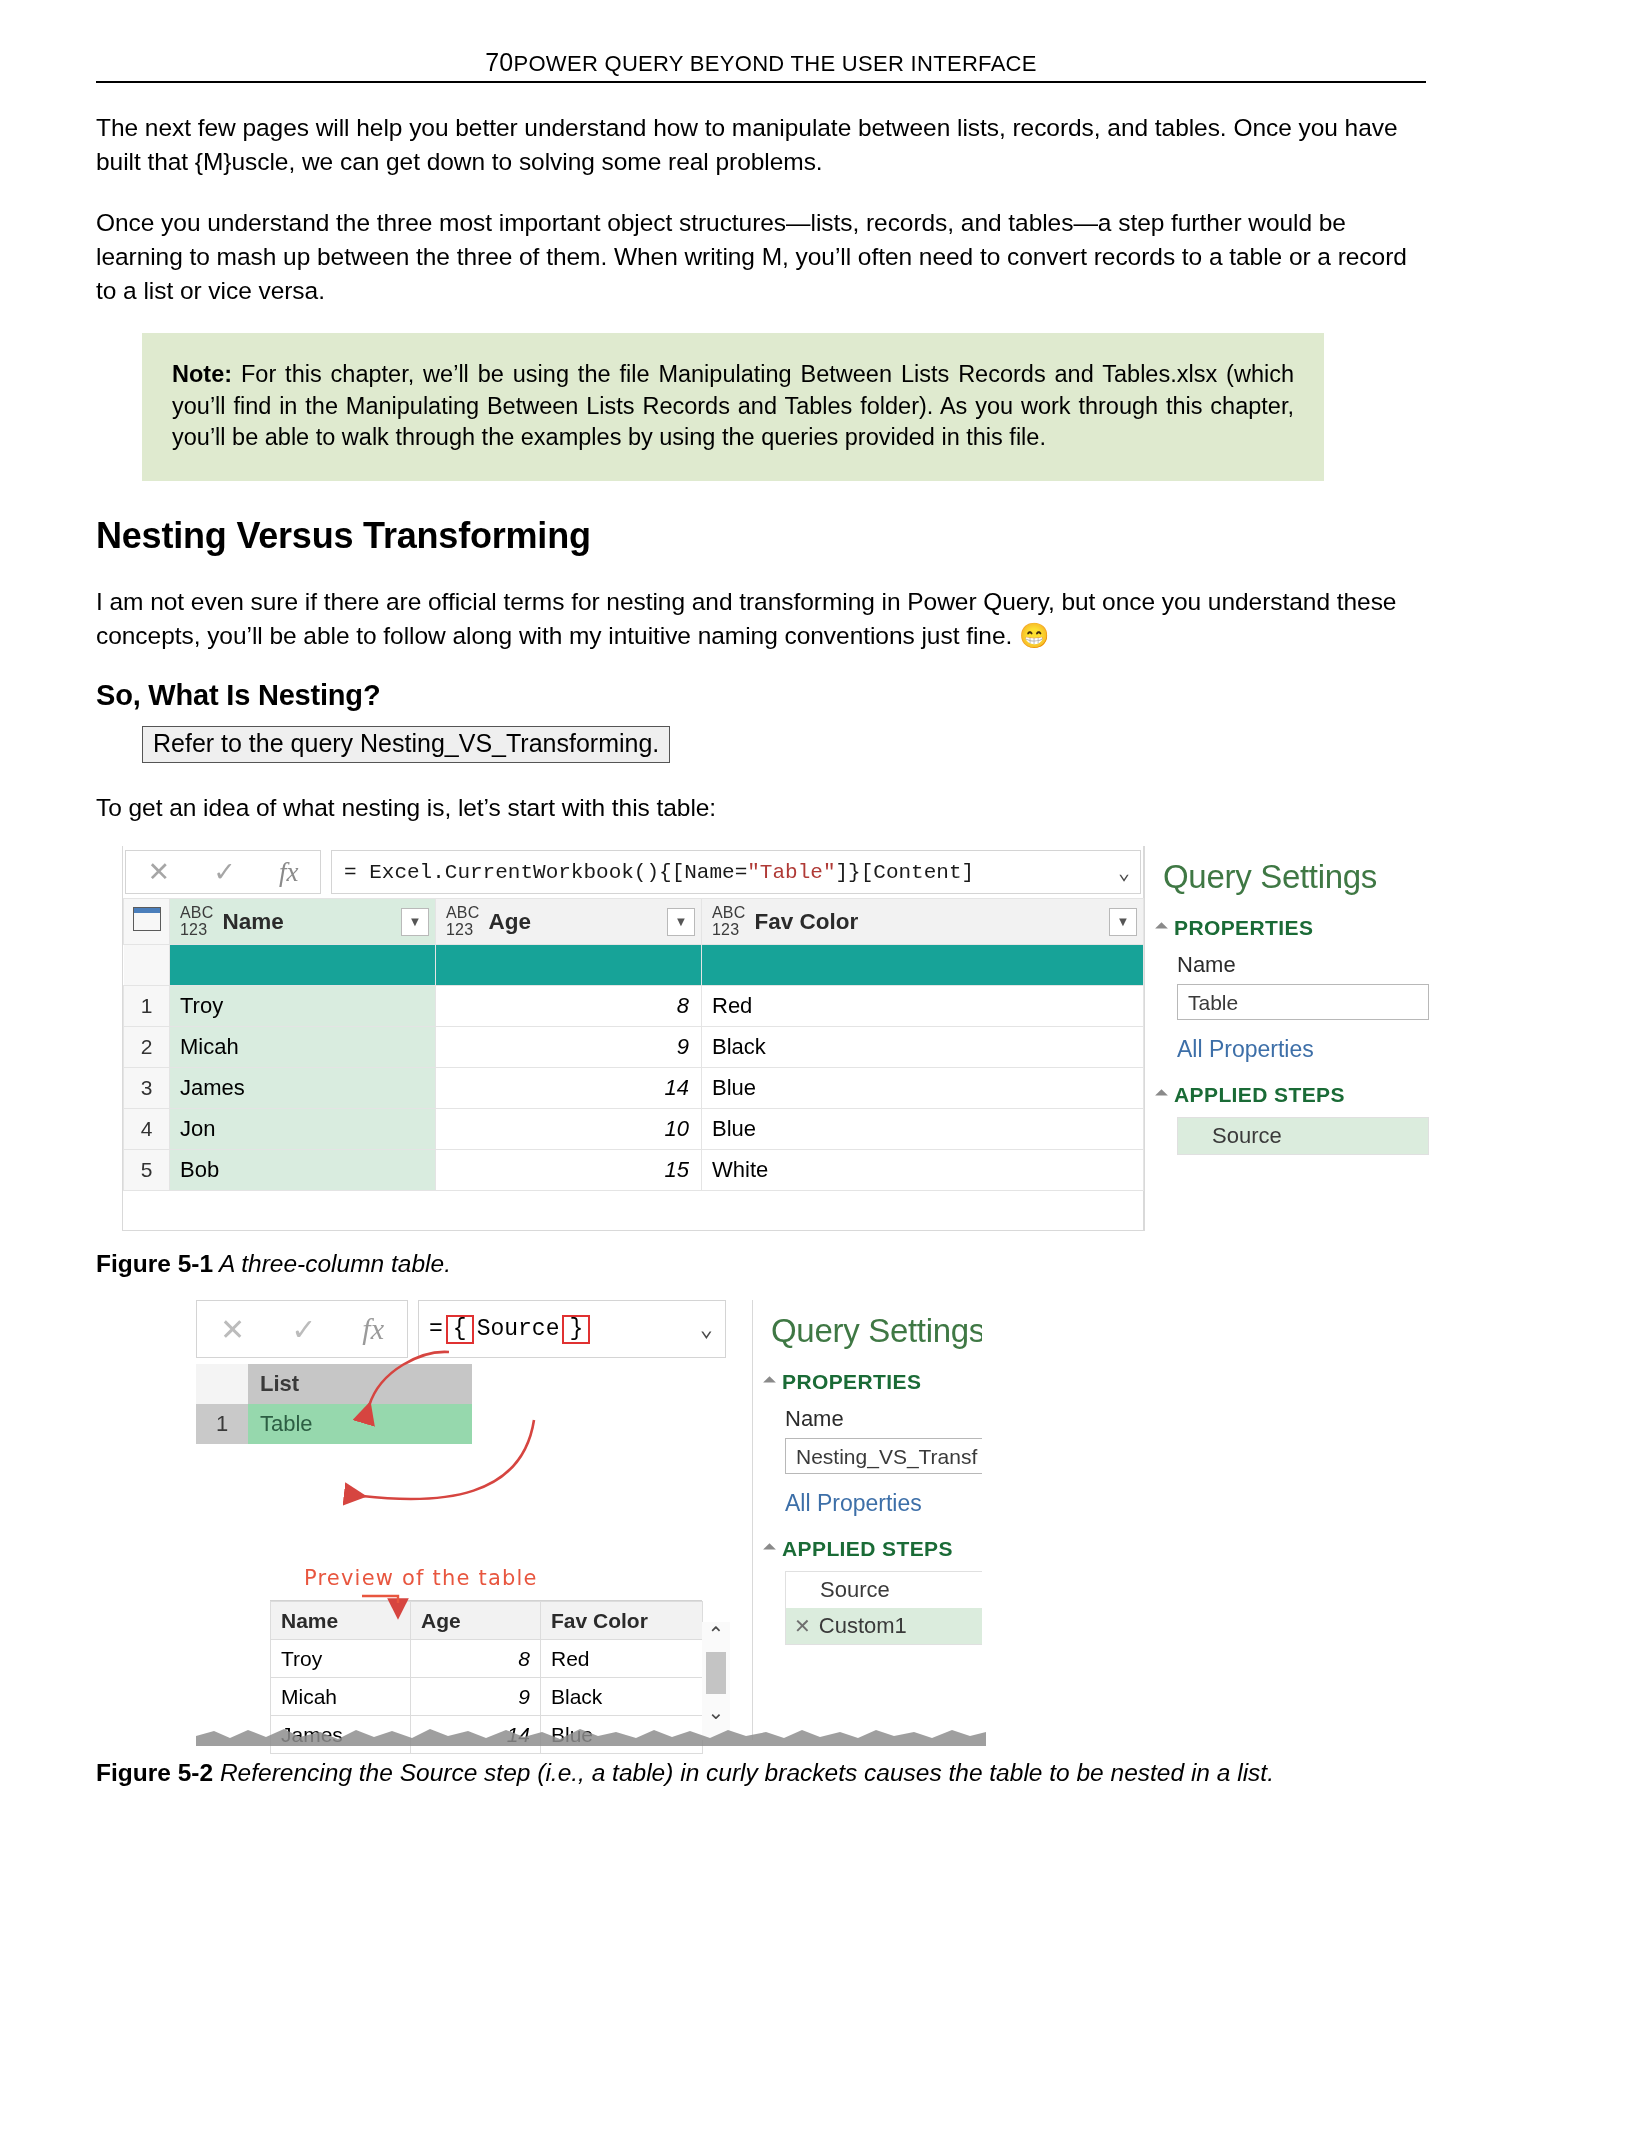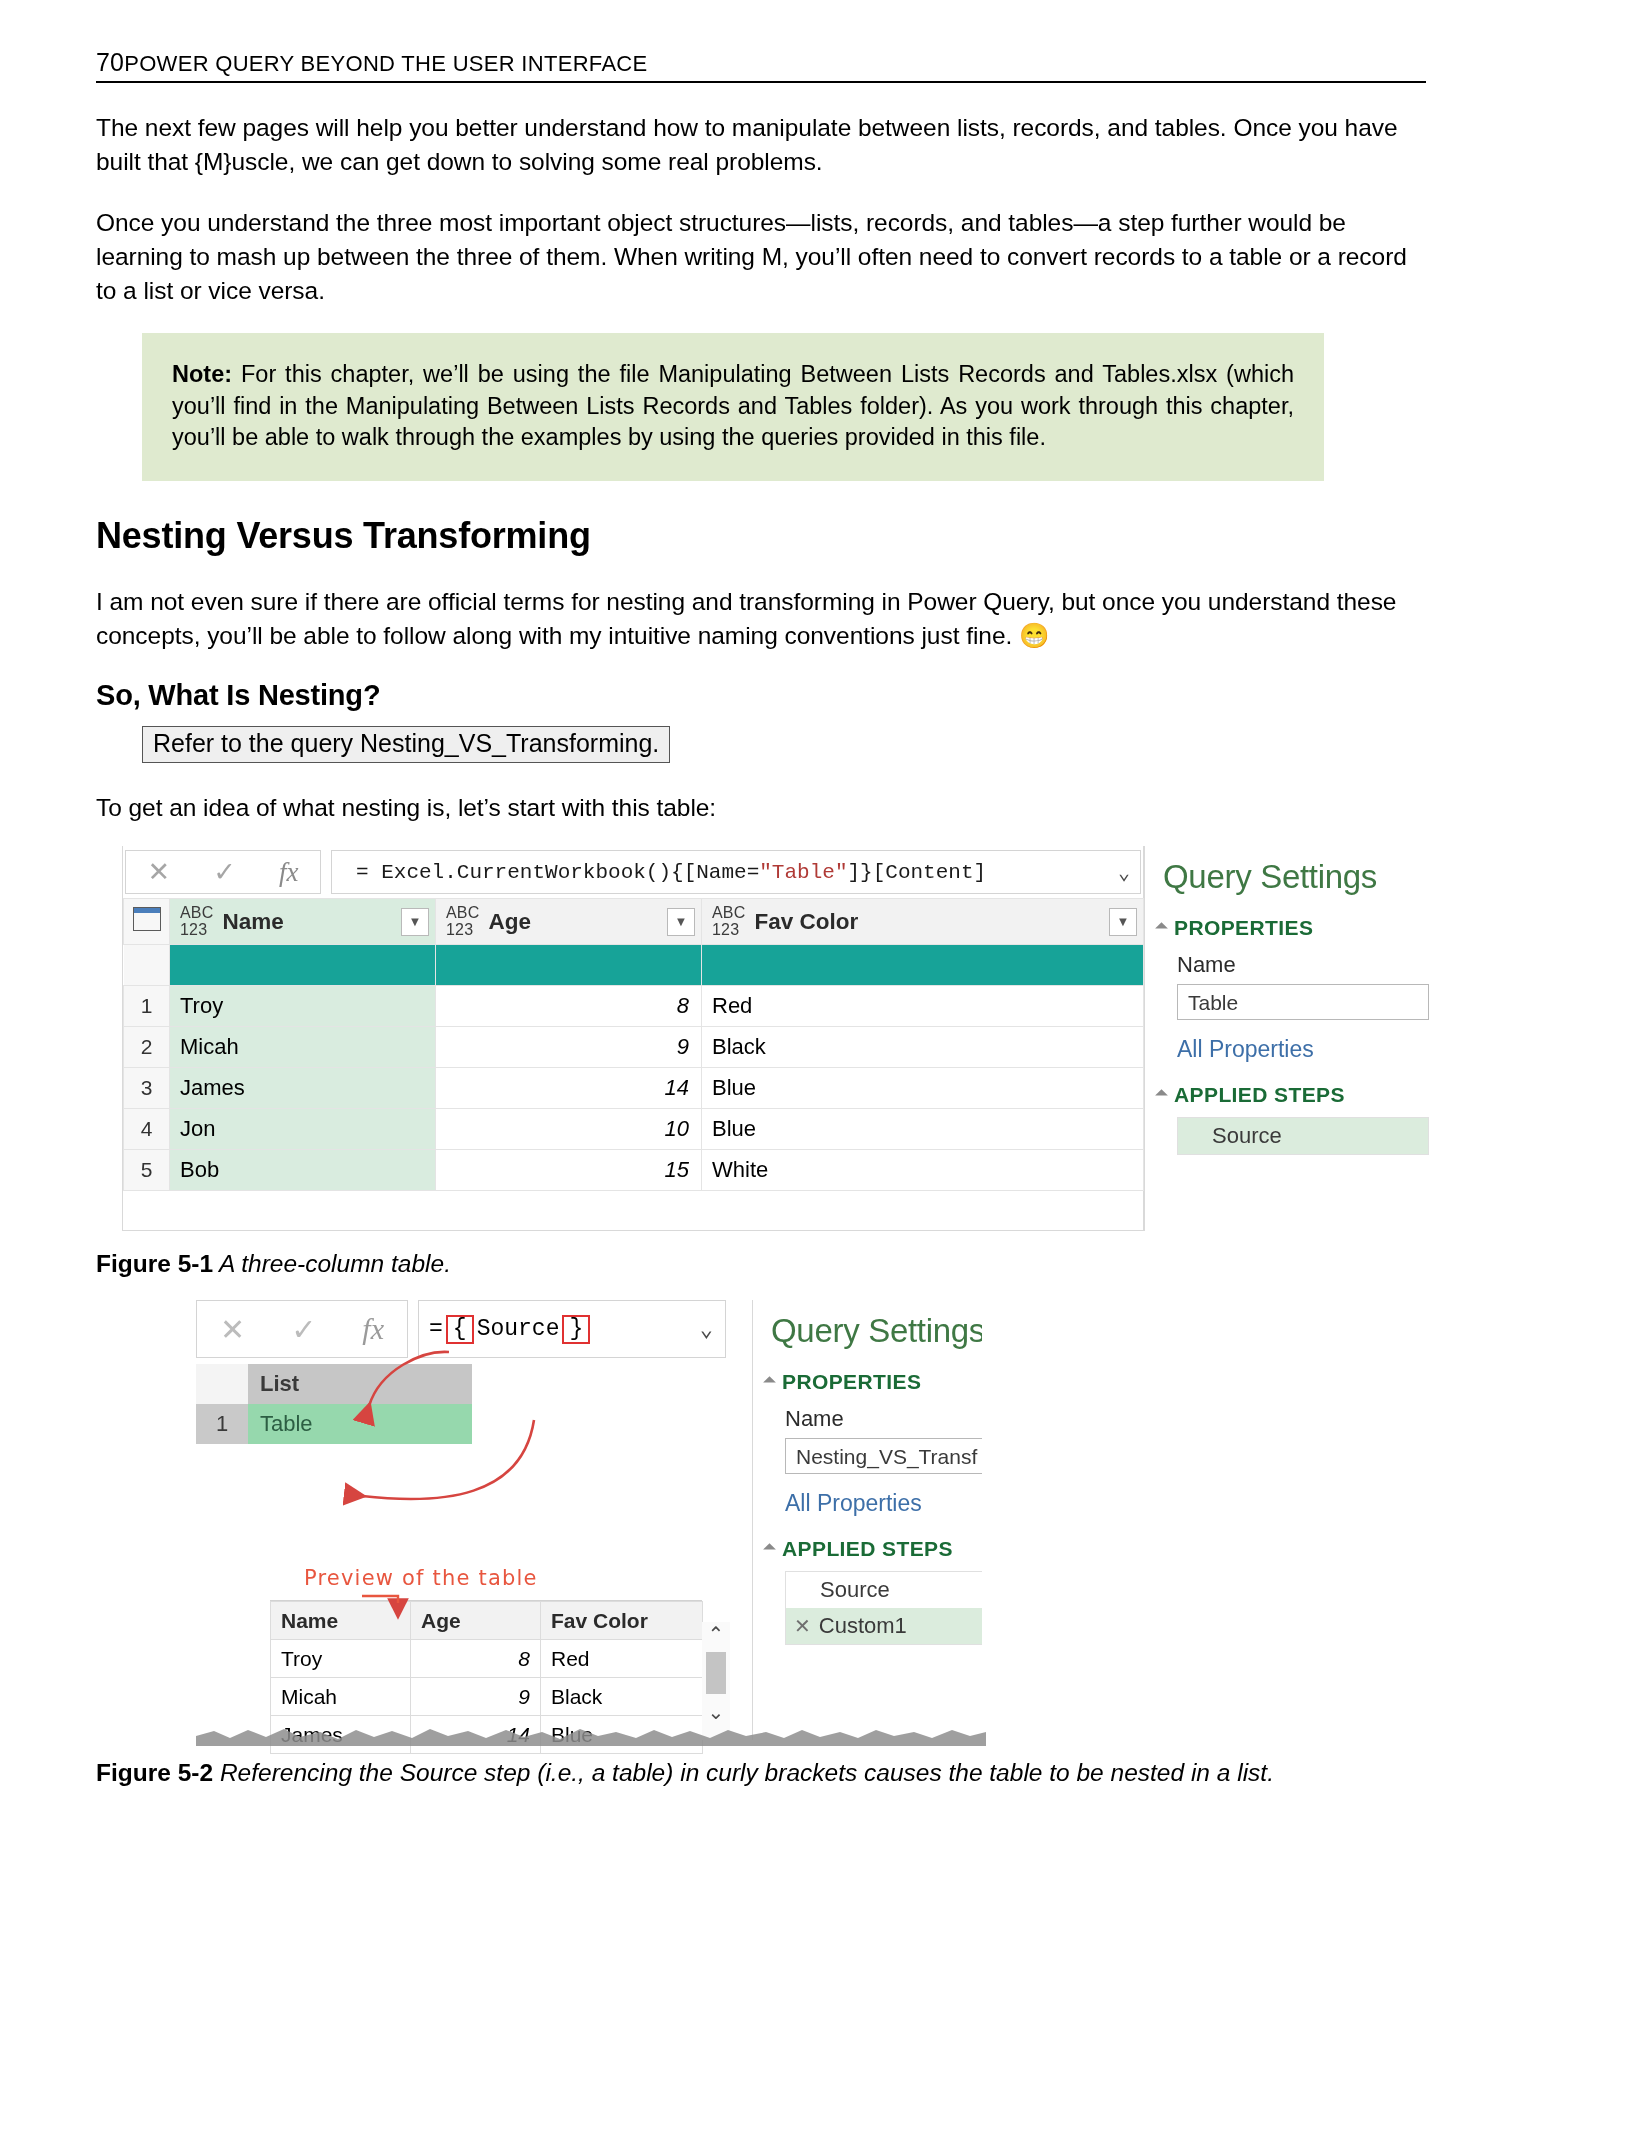--- a/index.html
+++ b/index.html
@@ -24,21 +24,21 @@
     position: absolute;
     left: 96px;
     top: 48px;
     width: 1330px;
   }
 
   
   .runhead {
     display: flex;
     align-items: baseline;
-    justify-content: flex-start;
+    justify-content: center;
     border-bottom: 2.5px solid #000;
     padding-bottom: 4px;
     margin-bottom: 0px;
   }
   .runhead .folio {
     font-size: 25px;
     letter-spacing: 0.2px;
   }
   .runhead .title {
     font-size: 22px;
@@ -141,21 +141,21 @@
     box-sizing: border-box;
   }
   .pq-fbtns .fx { font-style: italic; font-family: "Liberation Serif", serif; font-size: 27px; color:#8a8a8a;}
   .pq-finput {
     flex: 1;
     margin-left: 10px;
     border: 1px solid #d4d4d4;
     background: #fff;
     display: flex;
     align-items: center;
-    padding: 0 24px;
+    padding: 0 12px;
     font-family: "Liberation Mono", monospace;
     font-size: 21px;
     color: #1a1a1a;
     box-sizing: border-box;
     position: relative;
   }
   .pq-finput .str { color: #b03a36; }
   .pq-chev {
     position: absolute;
     right: 10px;

